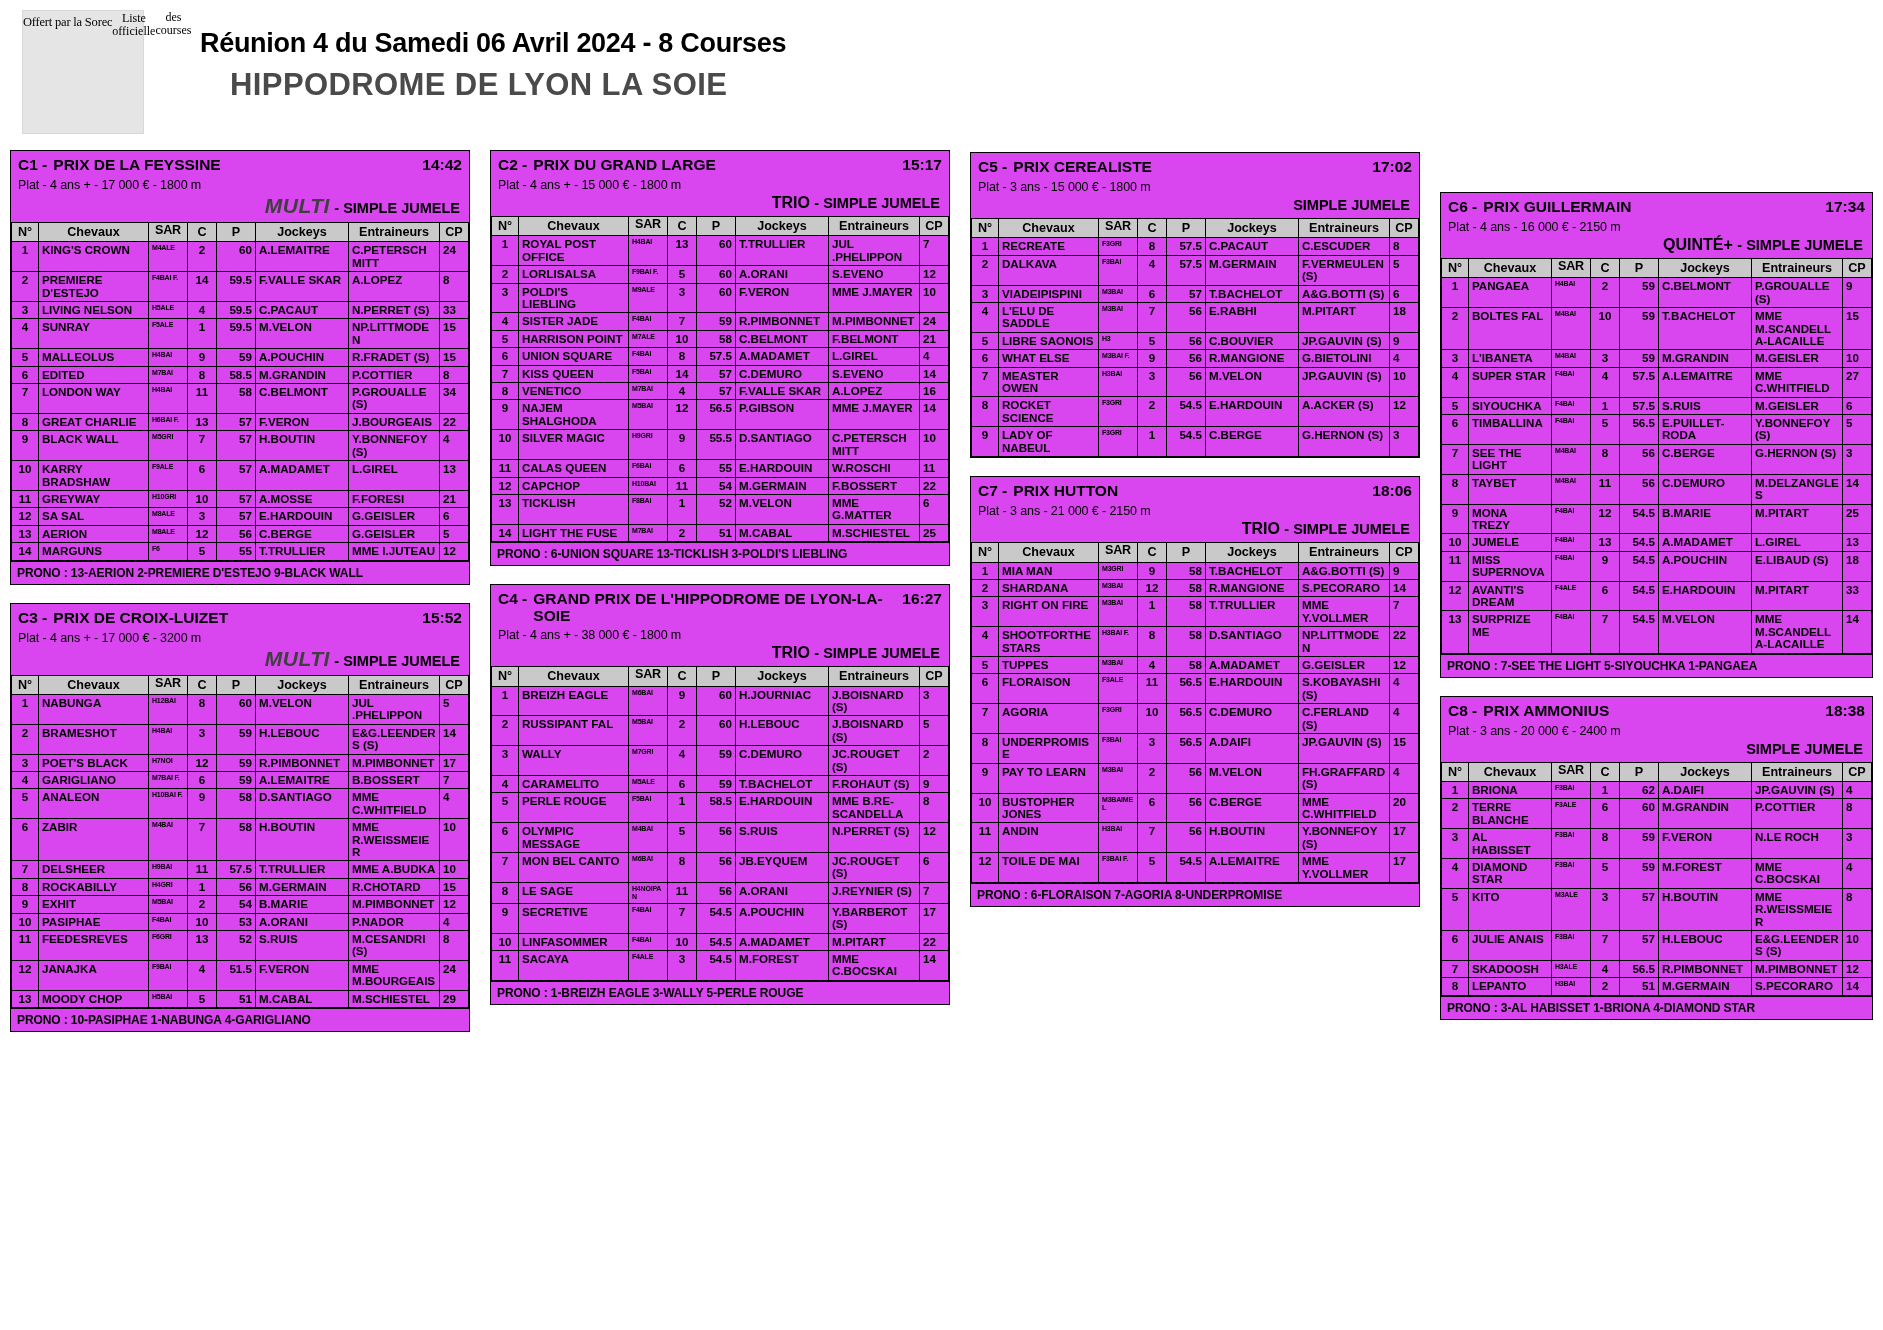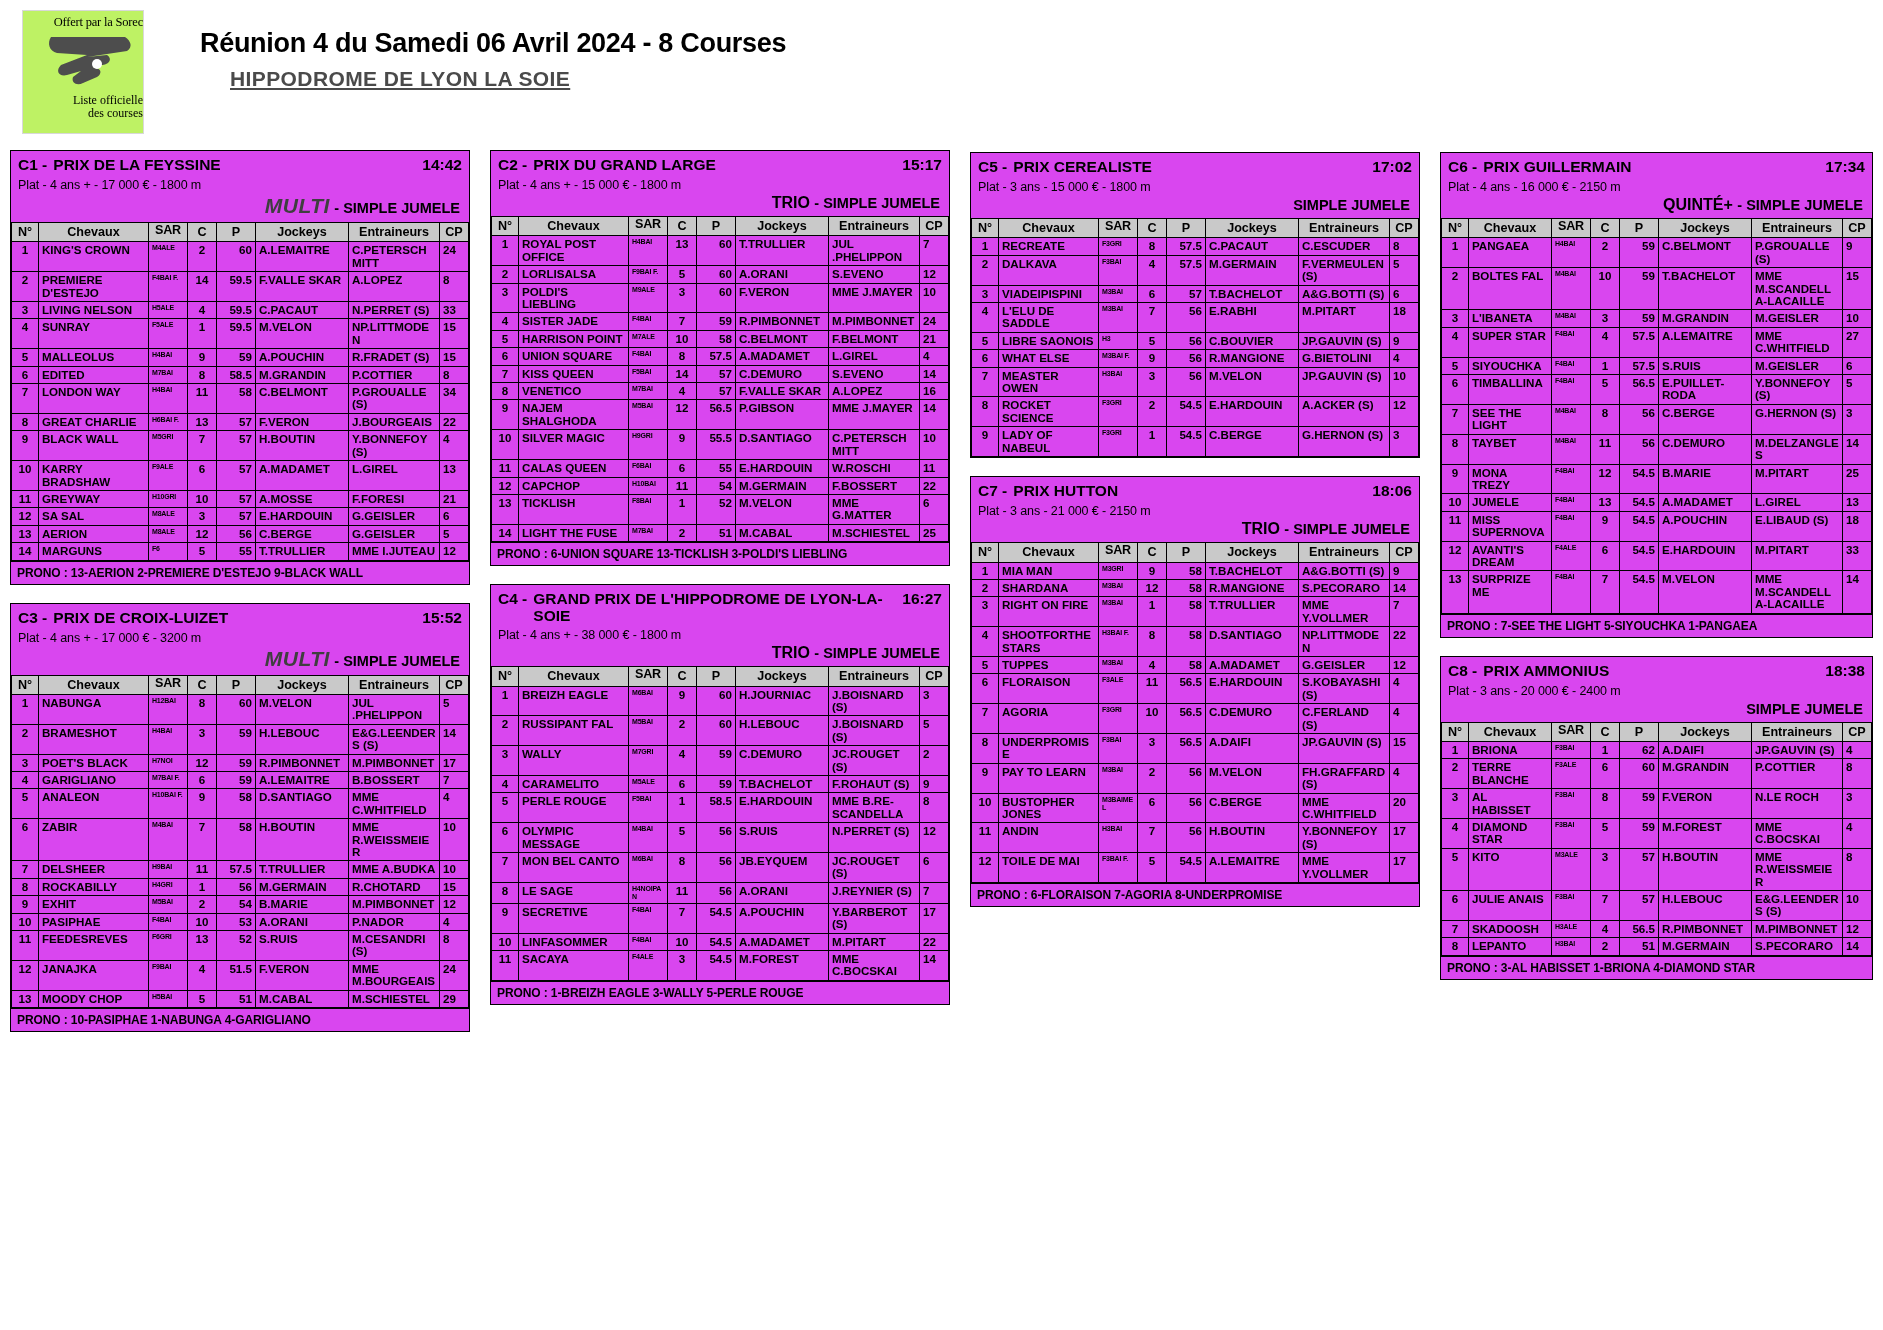--- a/index.html
+++ b/index.html
@@ -8,36 +8,36 @@
     width:1883px;height:1330px;
     font-family:"Liberation Sans", sans-serif;
     color:#000;
     position:relative;
     overflow:hidden;
   }
   
   .page-header{position:relative;height:150px;}
   .logo-box{
     position:absolute;left:22px;top:10px;width:120px;height:122px;
-    background:#bef264;border:1px solid #d8d8d8;
-    display:flex;flex-direction:column;align-items:flex-end;justify-content:flex-start;
+    background:#e5e5e5;border:1px solid #d8d8d8;
+    display:flex;flex-direction:row;align-items:flex-start;justify-content:flex-start;
     font-family:"Liberation Serif", serif;
   }
   .logo-top{font-size:12.5px;margin-top:4px;letter-spacing:-.2px;white-space:nowrap;}
   .logo-mark{width:96px;height:62px;margin-top:1px;}
   .logo-b1,.logo-b2{font-size:12px;line-height:13px;text-align:center;}
   .logo-b1{margin-top:1px;}
   .title-wrap{position:absolute;left:200px;top:28px;}
   .main-title{
     font-size:27px;font-weight:bold;letter-spacing:-0.3px;
     white-space:nowrap;
   }
   .sub-title{
-    font-size:21px;font-weight:bold;color:#4a4a4a;
-    letter-spacing:0.4px;margin-top:8px;margin-left:30px;white-space:nowrap;text-decoration:underline;
+    font-size:31px;font-weight:bold;color:#4a4a4a;
+    letter-spacing:0.4px;margin-top:8px;margin-left:30px;white-space:nowrap;
   }
   
   .cols{position:absolute;top:150px;left:0;width:1883px;display:flex;gap:0;}
   .col{padding:0 10px;box-sizing:border-box;}
   .col1,.col2{width:480px;}
   .col3{width:470px;}
   .col4{width:453px;}
   
   .card{
     border:1.6px solid #000;
@@ -1009,21 +1009,21 @@
               <td class="c-p">54.5</td>
               <td class="c-j">A.LEMAITRE</td>
               <td class="c-e">MME Y.VOLLMER</td>
               <td class="c-cp">17</td>
             </tr>
           </tbody>
         </table>
         <div class="prono">PRONO : 6-FLORAISON 7-AGORIA 8-UNDERPROMISE</div>
       </div>
     </div>
-  <div class="col col4" style="padding-top: 2px;">
+  <div class="col col4" style="padding-top: 2px; margin-top: 40px;">
       <div class="card">
         <div class="card-head">
           <div class="card-titleline">
             <div class="card-code">C6 -</div>
             <div class="card-name">PRIX GUILLERMAIN</div>
             <div class="card-time">17:34</div>
           </div>
           <div class="card-cond">Plat - 4 ans - 16 000 € - 2150 m</div>
           <div class="bet-line"><span class="bet-main plain">QUINTÉ+</span> <span class="bet-rest">- SIMPLE JUMELE</span></div>
         </div>

